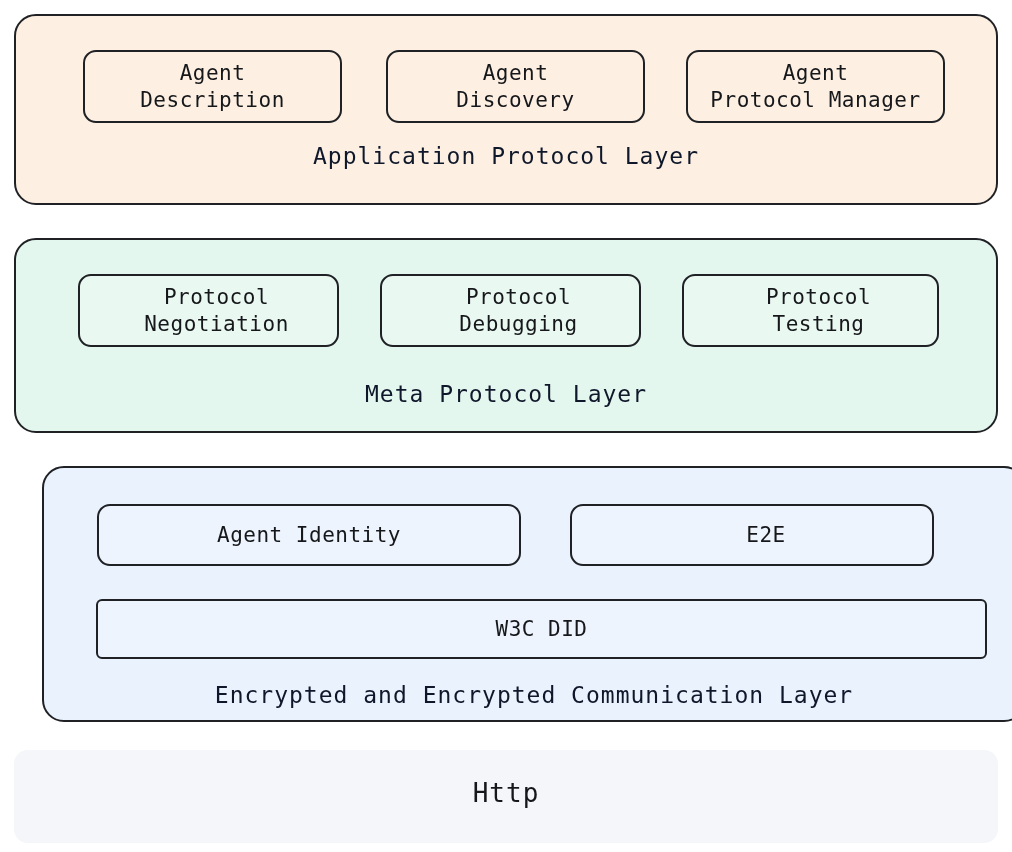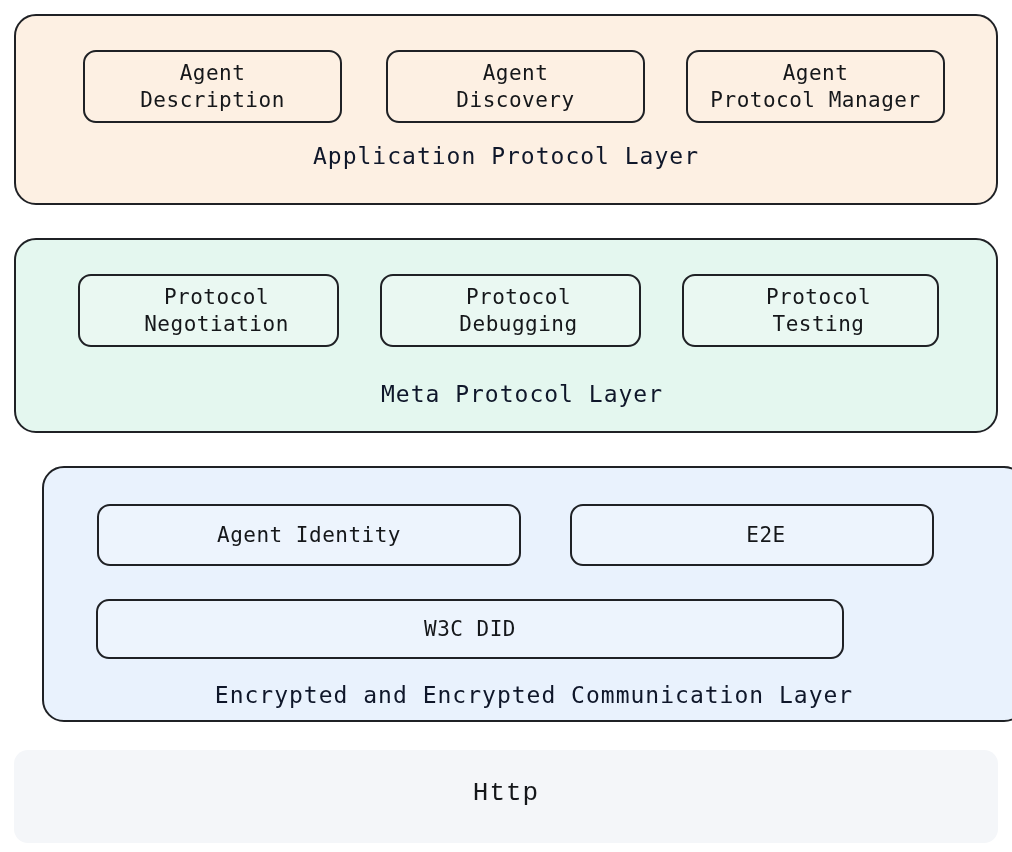--- a/index.html
+++ b/index.html
@@ -30,21 +30,20 @@
     border-radius: 22px;
   }
   .layer.app   { top: 14px;  height: 191px; background: #FDF0E3; padding-left: 6px; }
   .layer.meta  { top: 238px; height: 195px; background: #E4F7EF; }
   .layer.ident { top: 466px; height: 256px; background: #E9F2FD; margin-left: 28px; }
   .layer.http  {
     top: 750px; height: 93px;
     background: #F4F6F9;
     border: none;
     border-radius: 14px;
-    font-family: Liberation Mono, monospace;
   }
 
   
   .node {
     position: absolute;
     box-sizing: border-box;
     border: 2.5px solid #1f2125;
     border-radius: 13px;
     display: flex;
     align-items: center;
@@ -66,34 +65,34 @@
   .n-apm   { left: 670px; top: 34px; width: 259px; height: 73px; }
 
   
   .n-neg   { left: 62px;  top: 34px; width: 261px; height: 73px; }
   .n-dbg   { left: 364px; top: 34px; width: 261px; height: 73px; }
   .n-test  { left: 666px; top: 34px; width: 257px; height: 73px; }
 
   
   .n-aid   { left: 53px;  top: 36px;  width: 424px; height: 62px; }
   .n-e2e   { left: 526px; top: 36px;  width: 364px; height: 62px; padding-left: 28px; }
-  .n-did   { left: 52px;  top: 131px; width: 748px; height: 60px; }
+  .n-did   { left: 52px;  top: 131px; width: 891px; height: 60px; border-radius: 6px; }
 
   
   .caption {
     position: absolute;
     left: 0;
     width: 100%;
     text-align: center;
     color: #0f172a;
     font-size: 23px;
     letter-spacing: 1px;
   }
   .app   .caption { top: 127px; }
-  .meta  .caption { top: 141px; margin-left: 16px; }
+  .meta  .caption { top: 141px; }
   .ident .caption { top: 214px; }
 
   
   .http-label {
     position: absolute;
     left: 0;
     top: 28px;
     width: 100%;
     text-align: center;
     color: #15171a;

